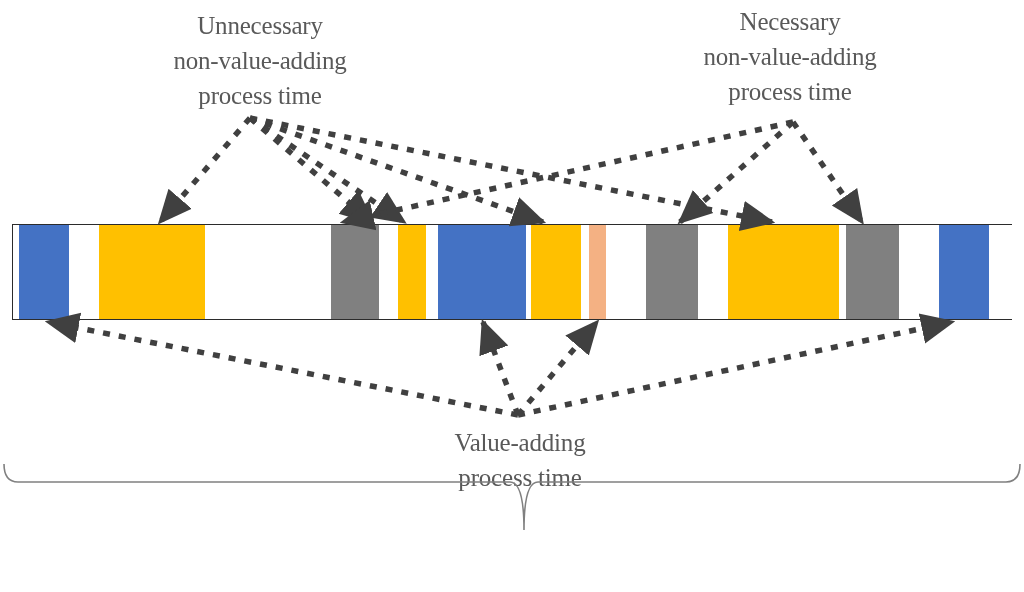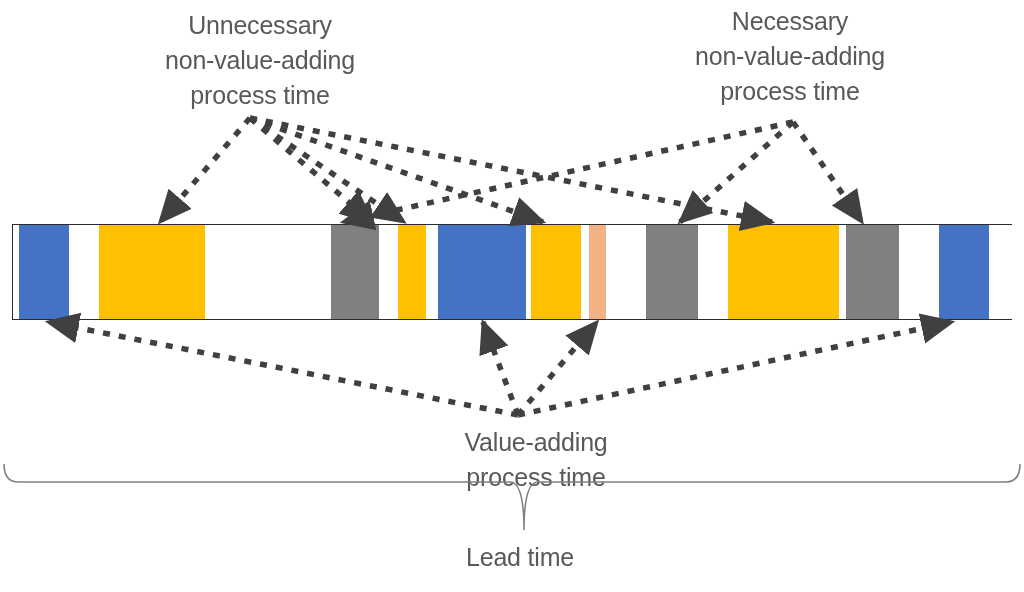--- a/index.html
+++ b/index.html
@@ -5,37 +5,37 @@
   html, body {
     margin: 0;
     padding: 0;
     background: #ffffff;
   }
   #canvas {
     position: relative;
     width: 1024px;
     height: 592px;
     background: #ffffff;
-    font-family: Liberation Sans, sans-serif;
+    font-family: Liberation Serif, serif;
     overflow: hidden;
   }
 
   .label {
     position: absolute;
     color: #595959;
     font-size: 25px;
     line-height: 35px;
     text-align: center;
     white-space: pre;
     letter-spacing: -0.2px;
   }
 
   #label-unnecessary { left: 120px; top: 8px;  width: 280px; }
   #label-necessary   { left: 650px; top: 4px;  width: 280px; }
-  #label-value-add   { left: 411px; top: 425px; width: 250px; }
+  #label-value-add   { left: 395px; top: 425px; width: 250px; }
   #label-lead-time   { left: 405px; top: 540px; width: 230px; }
 
   #timeline {
     position: absolute;
     left: 12px;
     top: 224px;
     width: 1000px;
     height: 96px;
     border: 1px solid #2b2b2b;
     box-sizing: border-box;
@@ -65,21 +65,20 @@
 non-value-adding
 process time</div>
 
   <div class="label" id="label-necessary">Necessary
 non-value-adding
 process time</div>
 
   <div class="label" id="label-value-add">Value-adding
 process time</div>
 
-  <div class="label" id="label-lead-time">Lead time</div>
 
   <div id="timeline">
       <div class="seg" style="left: 0px; width: 6px; background: rgb(255, 255, 255);"></div>
       <div class="seg" style="left: 6px; width: 50px; background: rgb(68, 114, 196);"></div>
       <div class="seg" style="left: 56px; width: 30px; background: rgb(255, 255, 255);"></div>
       <div class="seg" style="left: 86px; width: 106px; background: rgb(255, 192, 0);"></div>
       <div class="seg" style="left: 192px; width: 126px; background: rgb(255, 255, 255);"></div>
       <div class="seg" style="left: 318px; width: 48px; background: rgb(128, 128, 128);"></div>
       <div class="seg" style="left: 366px; width: 19px; background: rgb(255, 255, 255);"></div>
       <div class="seg" style="left: 385px; width: 28px; background: rgb(255, 192, 0);"></div>

